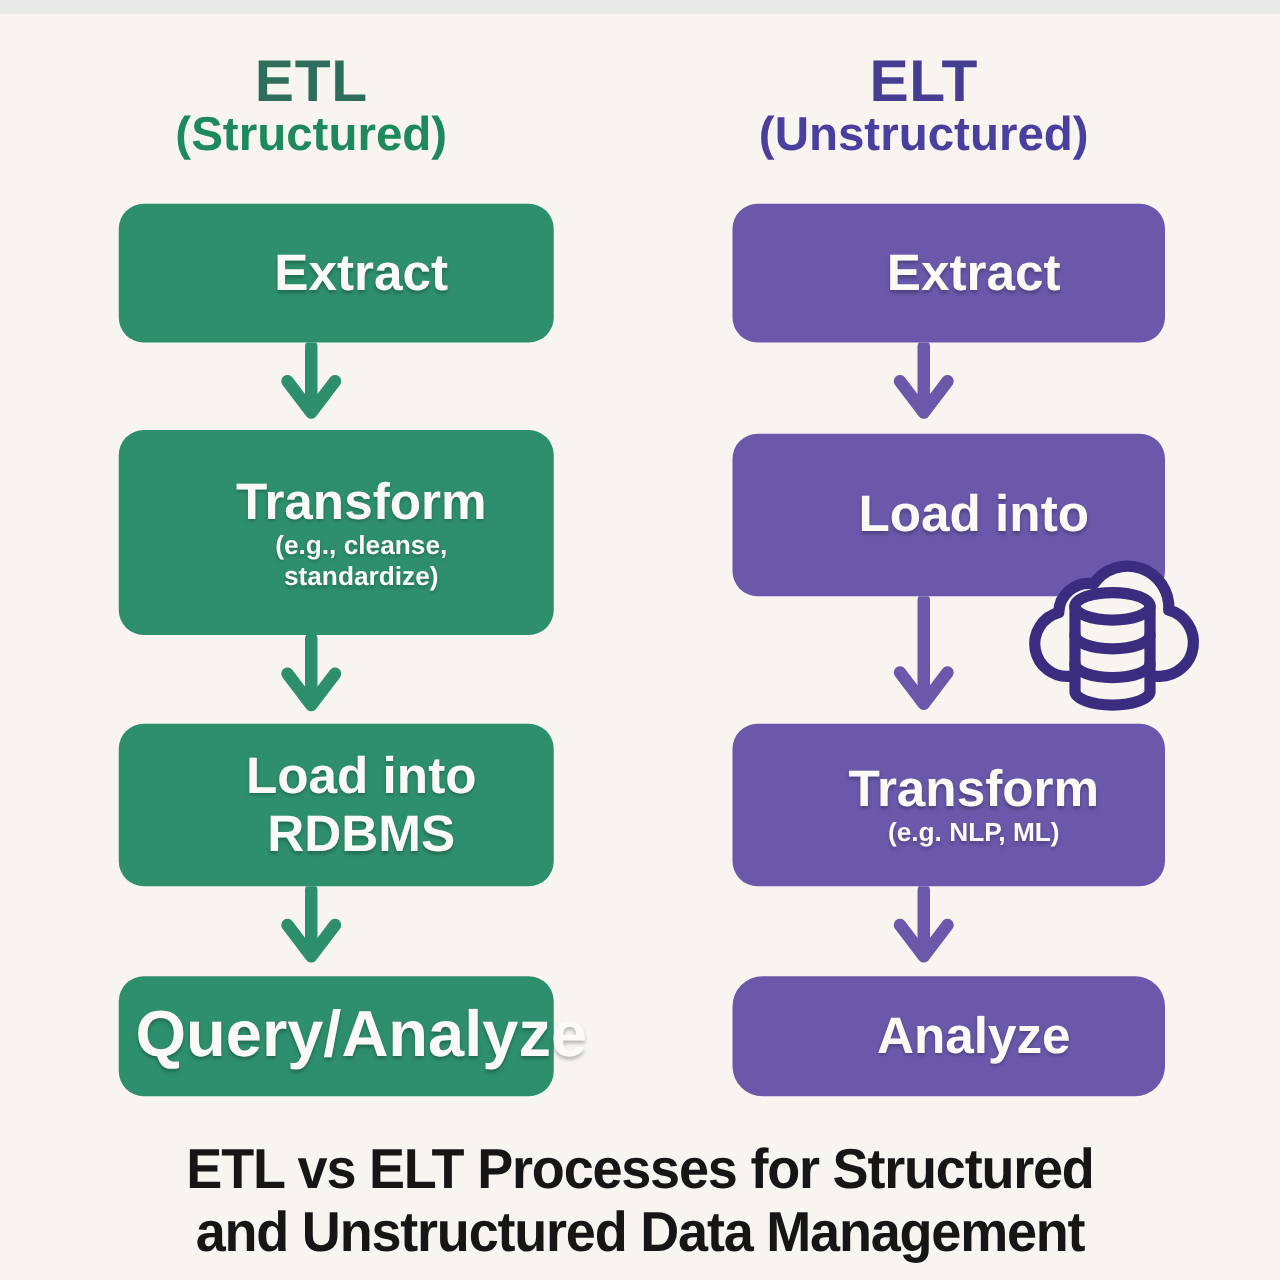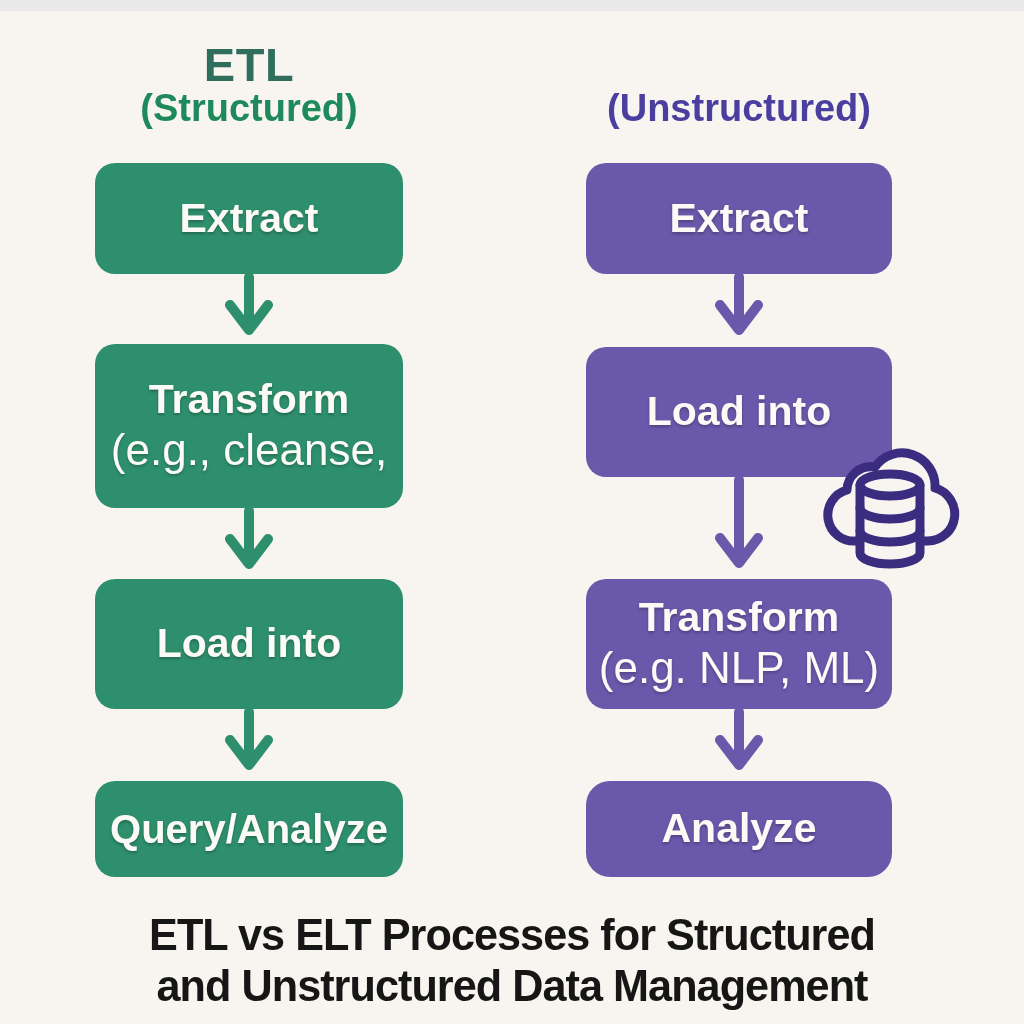--- a/index.html
+++ b/index.html
@@ -35,32 +35,33 @@
 
   .box {
     position: absolute;
     border-radius: 20px;
     display: flex;
     flex-direction: column;
     align-items: center;
     justify-content: center;
     color: var(--box-text);
     text-align: center;
+    padding-left: 40px;
   }
   .box.green  { background: var(--etl-box); }
   .box.purple { background: var(--elt-box); }
   .box .main {
     font-size: 41px;
     font-weight: 700;
     line-height: 1.15;
     text-shadow: 0 2px 3px rgba(0,0,0,0.25);
   }
   .box .sub {
-    font-size: 44px;
-    font-weight: 400;
+    font-size: 21px;
+    font-weight: 700;
     line-height: 1.18;
     text-shadow: 0 2px 3px rgba(0,0,0,0.22);
   }
   .arrow {
     position: absolute;
     line-height: 0;
   }
   .arrow.green  { color: var(--etl-box); }
   .arrow.purple { color: var(--elt-box); }
   .arrow svg {
@@ -106,58 +107,61 @@
   }
 </style>
 </head>
 <body>
 
 <div class="canvas">
 
   <div class="col-title etl-title" style="left:95px; top:26px; width:308px;">ETL</div>
   <div class="col-subtitle etl-subtitle" style="left:95px; top:76px; width:308px;">(Structured)</div>
 
+  <div class="col-title elt-title" style="left:586px; top:26px; width:306px;">ELT</div>
   <div class="col-subtitle elt-subtitle" style="left:586px; top:76px; width:306px;text-align:center;">(Unstructured)</div>
 
   <div class="box green" style="left:95px; top:152px; width:308px; height:111px;">
     <div class="main">Extract</div>
   </div>
 
   <div class="arrow green" style="left:217px; top:263px;">
     <svg width="64" height="70" viewBox="0 0 64 70">
       <line x1="32" y1="3" x2="32" y2="44"></line>
       <polyline points="13,31 32,56 51,31"></polyline>
     </svg>
   </div>
 
   <div class="box green" style="left:95px; top:333px; width:308px; height:164px;">
     <div class="main">Transform</div>
     <div class="sub">(e.g., cleanse,</div>
+    <div class="sub">standardize)</div>
   </div>
 
   <div class="arrow green" style="left:217px; top:497px;">
     <svg width="64" height="70" viewBox="0 0 64 70">
       <line x1="32" y1="3" x2="32" y2="44"></line>
       <polyline points="13,31 32,56 51,31"></polyline>
     </svg>
   </div>
 
   <div class="box green" style="left:95px; top:568px; width:308px; height:130px;">
     <div class="main">Load into</div>
+    <div class="main">RDBMS</div>
   </div>
 
   <div class="arrow green" style="left:217px; top:698px;">
     <svg width="64" height="70" viewBox="0 0 64 70">
       <line x1="32" y1="3" x2="32" y2="44"></line>
       <polyline points="13,31 32,56 51,31"></polyline>
     </svg>
   </div>
 
   <div class="box green" style="left:95px; top:770px; width:308px; height:96px;">
-    <div class="main" style="font-size:40px;">Query/Analyze</div>
+    <div class="main" style="font-size:52px;">Query/Analyze</div>
   </div>
 
   <div class="box purple" style="left:586px; top:152px; width:306px; height:111px;">
     <div class="main">Extract</div>
   </div>
 
   <div class="arrow purple" style="left:707px; top:263px;">
     <svg width="64" height="70" viewBox="0 0 64 70">
       <line x1="32" y1="3" x2="32" y2="44"></line>
       <polyline points="13,31 32,56 51,31"></polyline>

